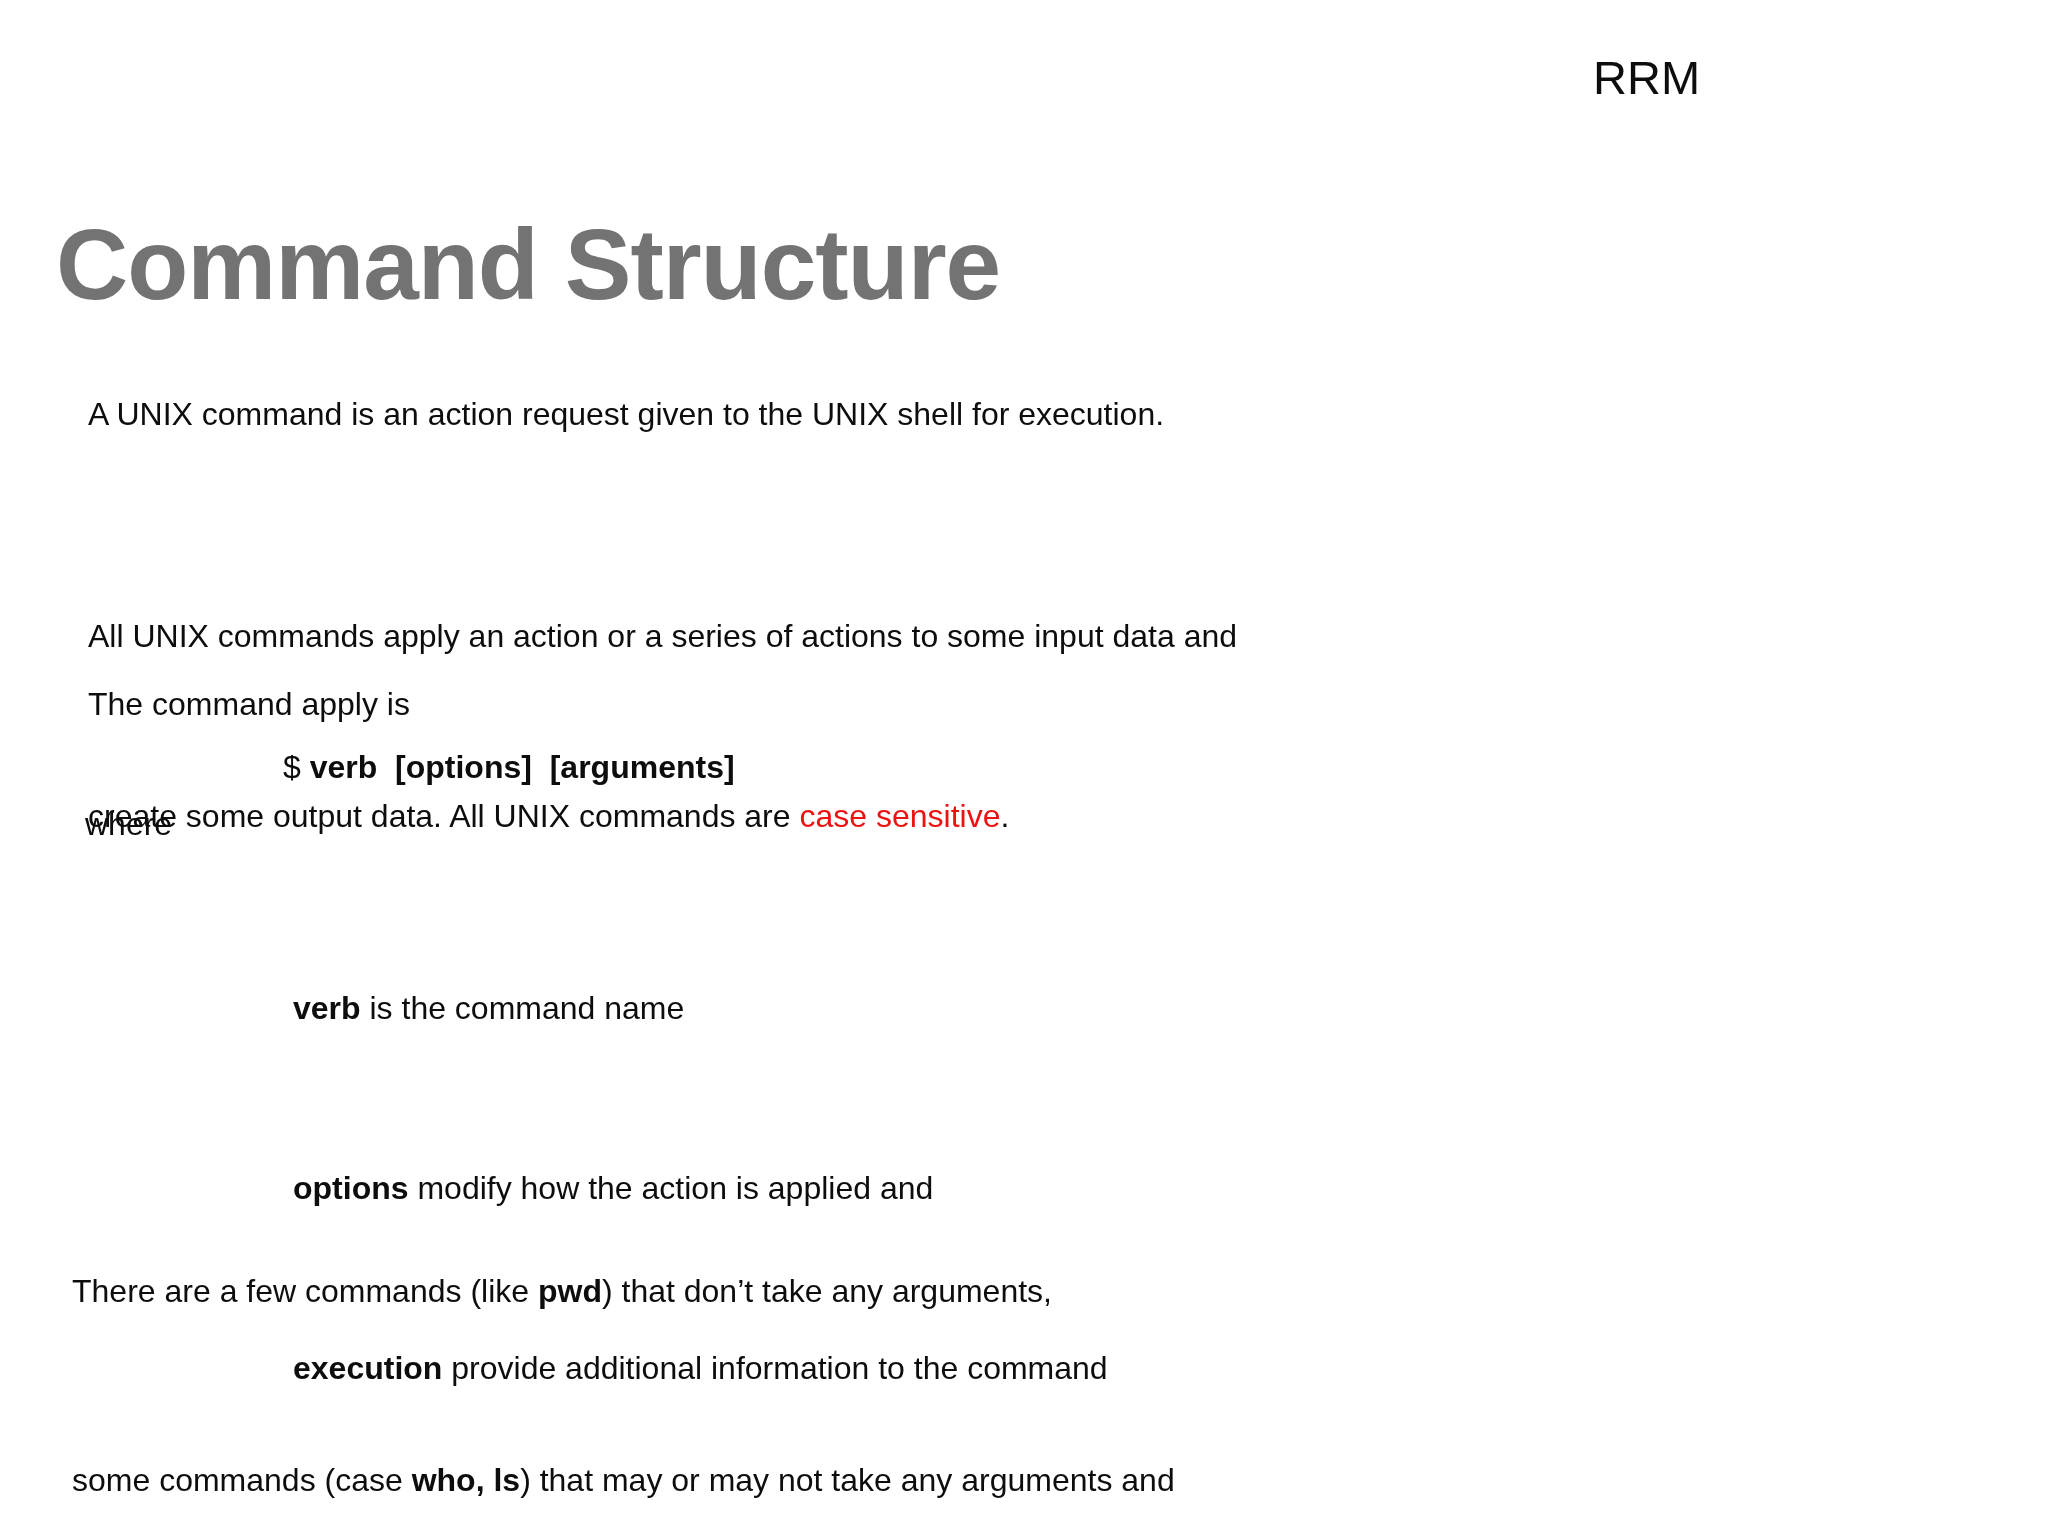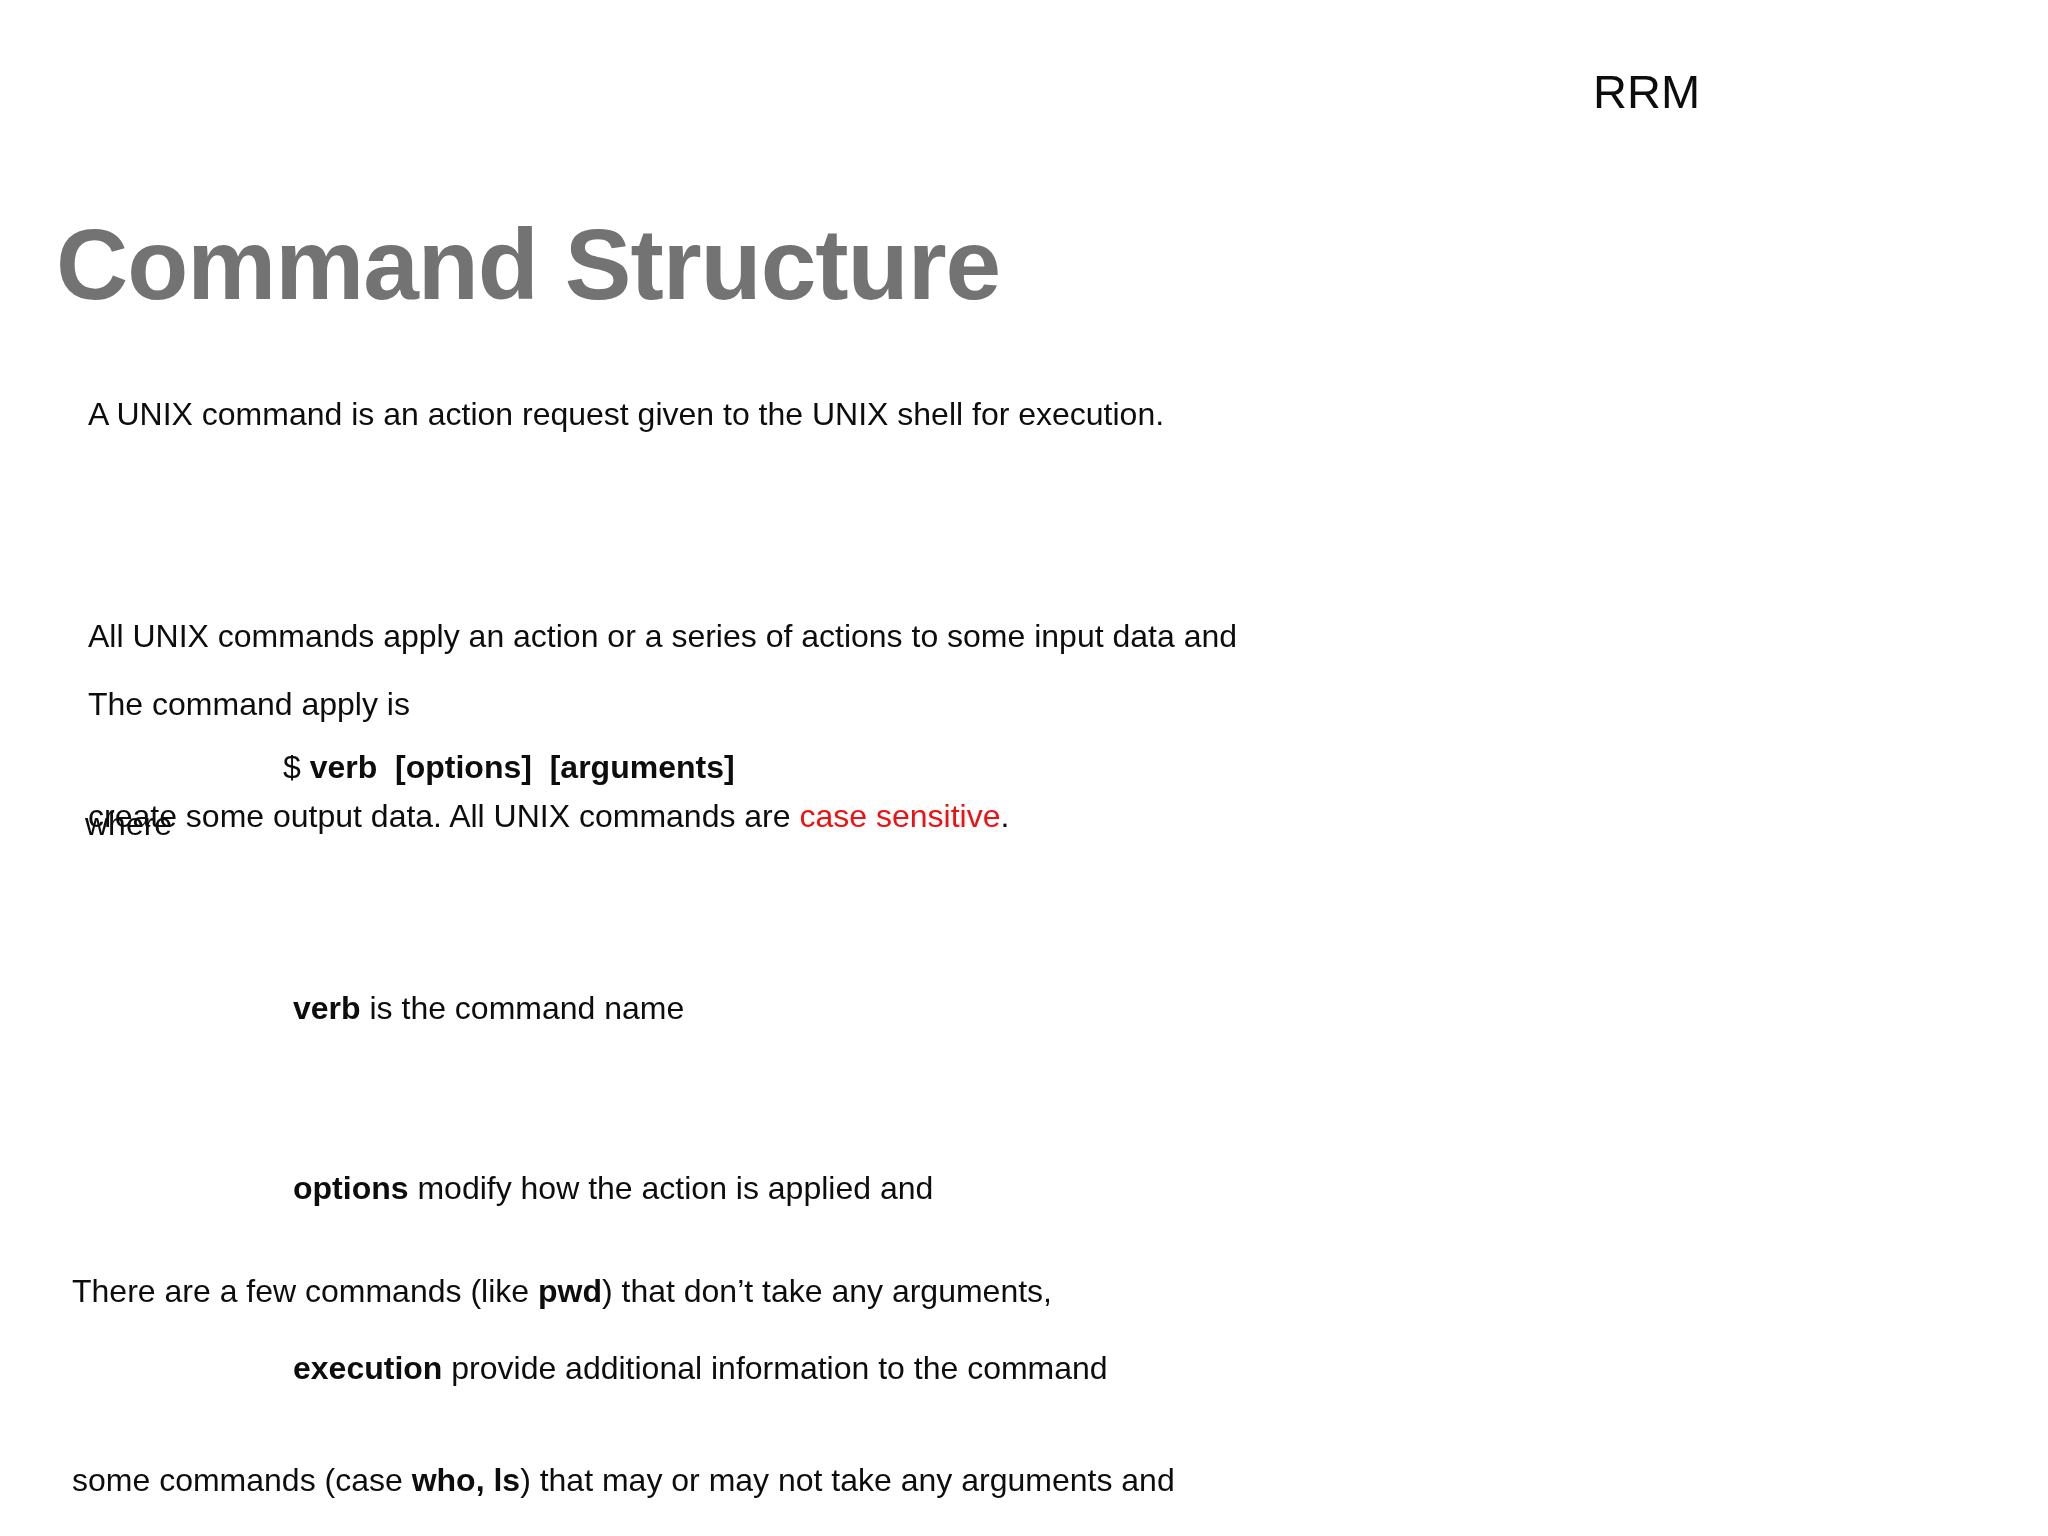--- a/index.html
+++ b/index.html
@@ -7,21 +7,21 @@
     position: relative;
     width: 2048px;
     height: 1536px;
     background: #ffffff;
     font-family: "Liberation Sans", "DejaVu Sans", sans-serif;
     color: #0d0d0d;
     overflow: hidden;
   }
   .abs { position: absolute; white-space: pre-wrap; }
   .corner {
-    left: 1593px; top: 64px;
+    left: 1593px; top: 50px;
     font-size: 47px; line-height: 56px;
     color: #0d0d0d;
   }
   .title {
     left: 56px; top: 207px;
     margin: 0;
     font-size: 100px; line-height: 115px;
     font-weight: bold;
     color: #737373;
     letter-spacing: -1px;

